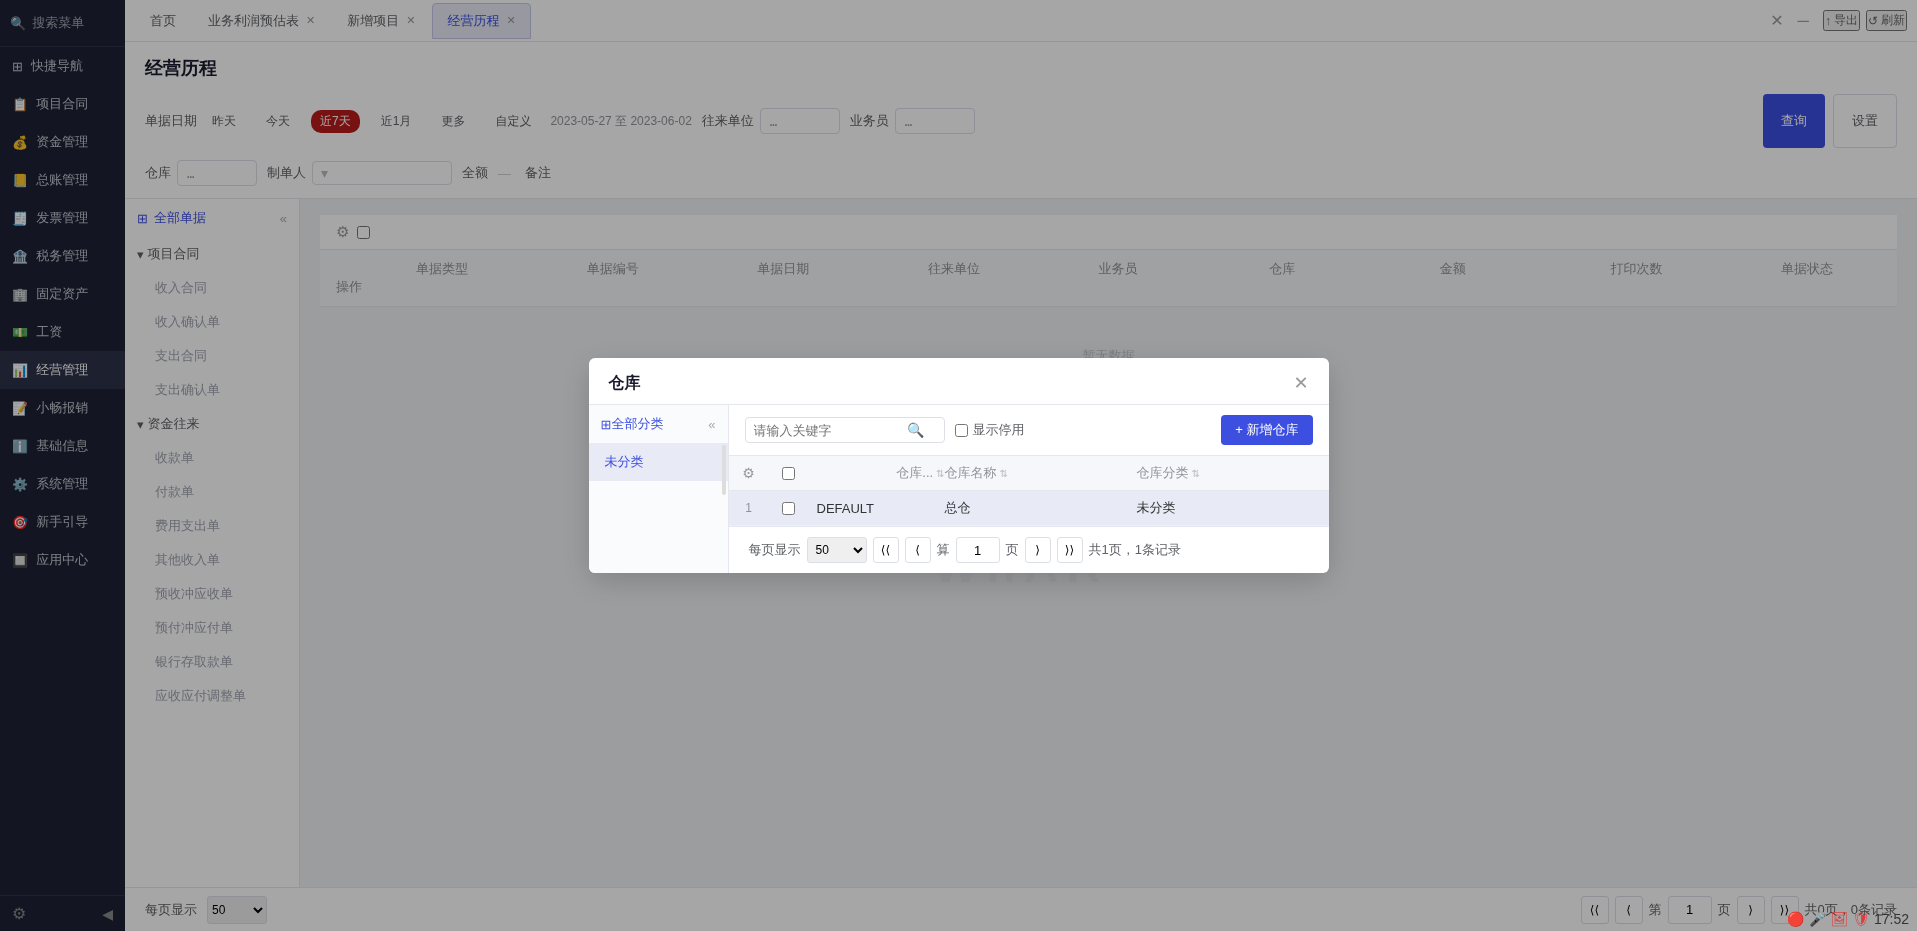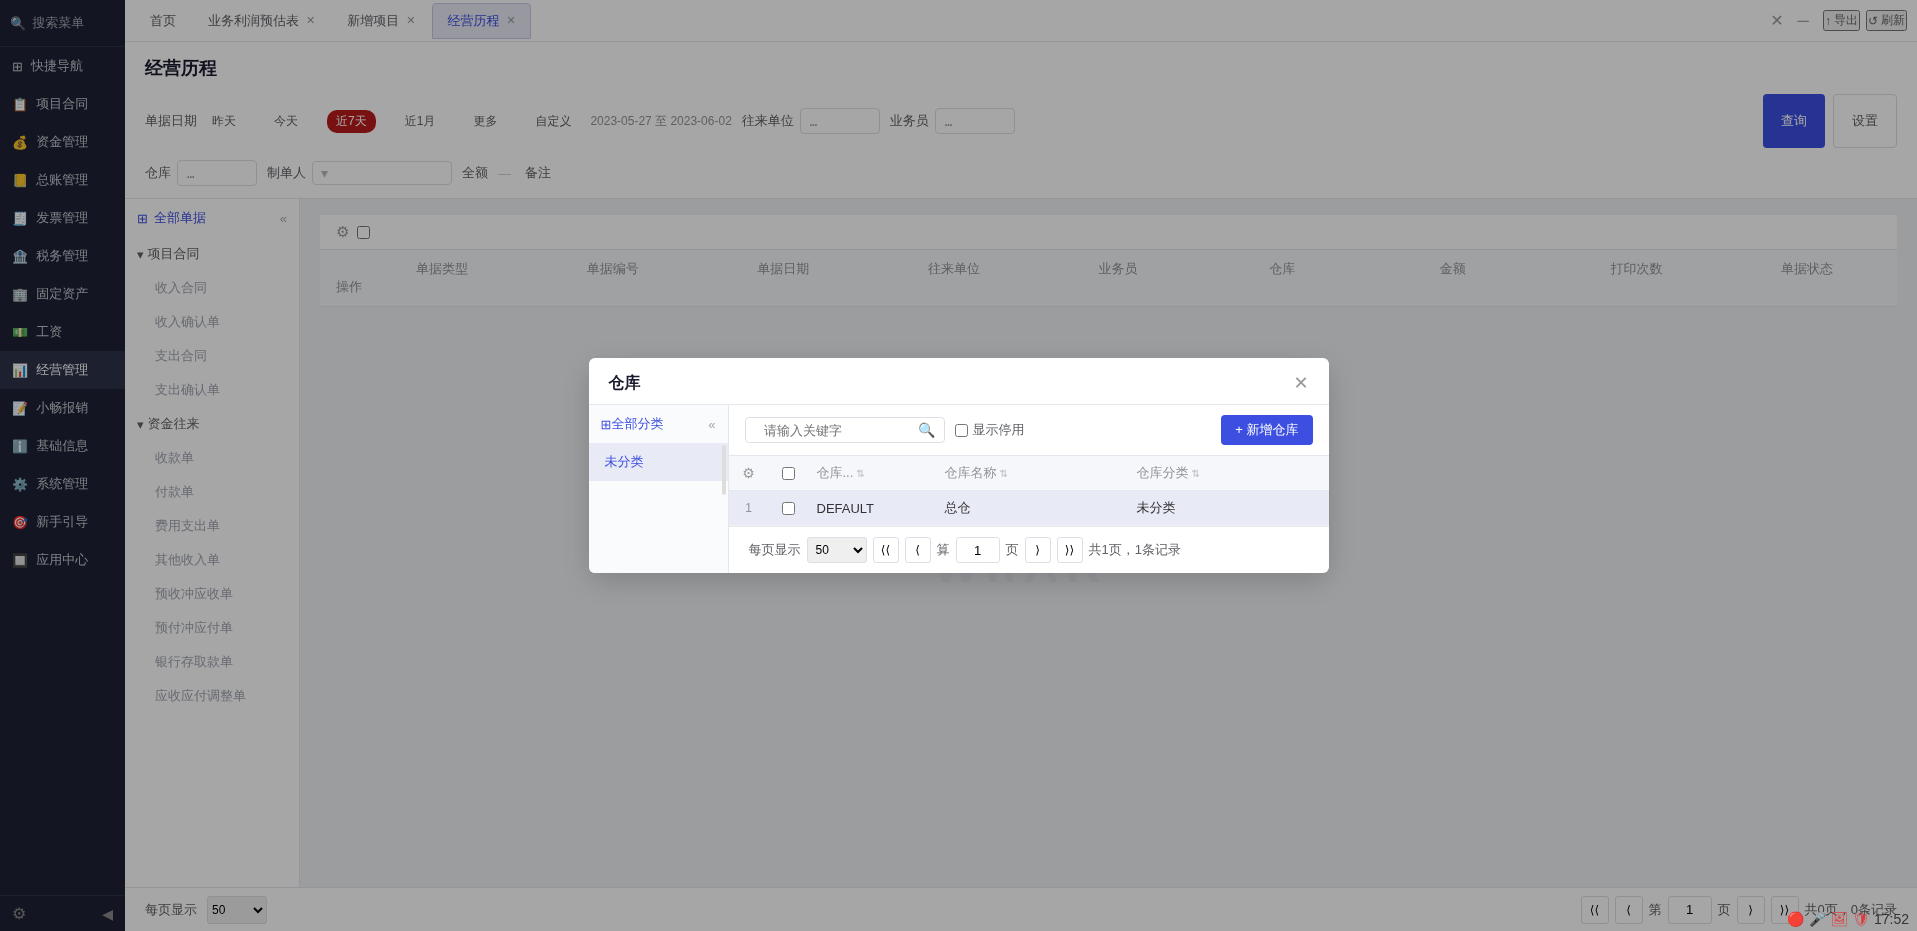--- a/index.html
+++ b/index.html
@@ -49,21 +49,21 @@
     }
     .filter-row {
       display: flex; align-items: center; flex-wrap: wrap; gap: 10px;
       padding-bottom: 12px;
     }
     .filter-group {
       display: flex; align-items: center; gap: 6px; font-size: 13px;
     }
     .filter-label { color: #606266; }
     .date-tabs {
-      display: flex; gap: 20px;
+      display: flex; gap: 12px;
     }
     .date-tab {
       padding: 2px 8px; border-radius: 3px; cursor: pointer;
       font-size: 12px; color: #606266; border: 1px solid transparent;
     }
     .date-tab.active {
       background: #b91c1c; color: #fff; border-radius: 10px;
     }
     .date-range { font-size: 12px; color: #909399; margin-left: 4px; }
     .filter-dropdown {
@@ -160,21 +160,21 @@
     .modal-toolbar {
       display: flex; align-items: center; justify-content: space-between;
       padding: 10px 16px; border-bottom: 1px solid #e4e7ed;
     }
     .modal-search-wrap {
       display: flex; align-items: center; gap: 10px;
     }
     .modal-search-input {
       border: 1px solid #dcdfe6; border-radius: 4px; padding: 5px 10px 5px 10px;
       font-size: 13px; color: #606266; width: 200px; outline: none;
-      display: flex; align-items: center; gap: 4px; justify-content: flex-end;
+      display: flex; align-items: center; gap: 4px;
     }
     .modal-search-input input {
       border: none; outline: none; font-size: 13px; color: #606266; width: 160px; background: transparent;
     }
     .checkbox-label { display: flex; align-items: center; gap: 5px; font-size: 13px; color: #606266; cursor: pointer; }
     .add-btn {
       background: #3c4fe0; color: #fff; border: none; border-radius: 4px;
       padding: 6px 14px; cursor: pointer; font-size: 13px; display: flex; align-items: center; gap: 4px;
     }
 
@@ -446,20 +446,21 @@
         <div class="table-header-cell">单据日期</div>
         <div class="table-header-cell">往来单位</div>
         <div class="table-header-cell">业务员</div>
         <div class="table-header-cell">仓库</div>
         <div class="table-header-cell">金额</div>
         <div class="table-header-cell">打印次数</div>
         <div class="table-header-cell">单据状态</div>
         <div class="table-header-cell">操作</div>
       </div>
 
+      <div class="table-body-empty">暂无数据</div>
     </div>
   </div>
 </div>
 
 <div class="bottom-bar">
   <span>每页显示</span>
   <select class="page-size-select">
     <option>50</option>
     <option>100</option>
   </select>
@@ -513,21 +514,21 @@
         </div>
 
         <div class="modal-table">
           <div class="modal-table-header">
             <div class="mt-col gear">
               <span style="font-size:14px; color:#999; cursor:pointer;">⚙</span>
             </div>
             <div class="mt-col chk">
               <input type="checkbox" style="">
             </div>
-            <div class="mt-col code" style="justify-content:flex-start; padding-left:8px;">
+            <div class="mt-col code" style="justify-content:flex-end; padding-left:8px;">
               <span>仓库...</span>
               <span class="sort-icon">⇅</span>
             </div>
             <div class="mt-col name" style="justify-content:flex-start;">
               <span>仓库名称</span>
               <span class="sort-icon">⇅</span>
             </div>
             <div class="mt-col cat" style="justify-content:flex-start;">
               <span>仓库分类</span>
               <span class="sort-icon">⇅</span>

